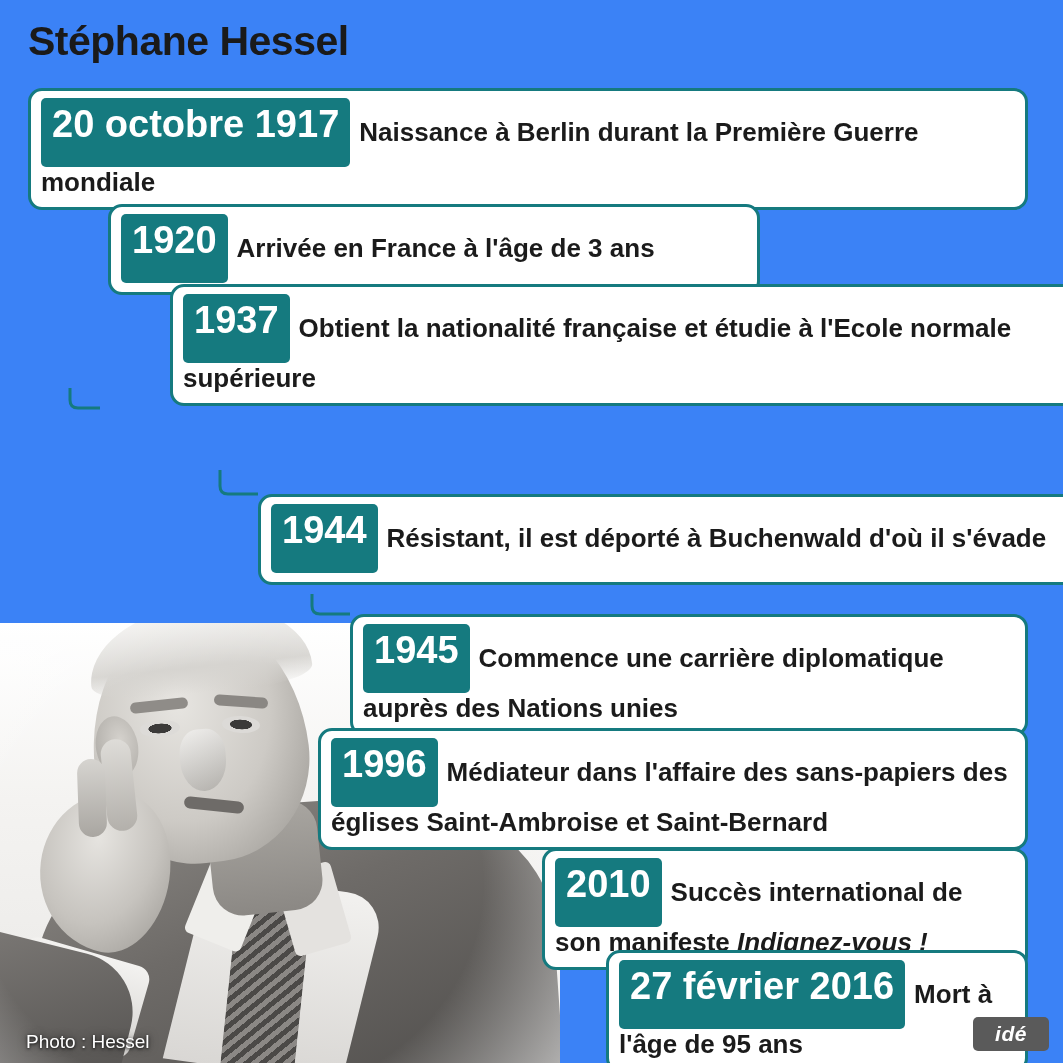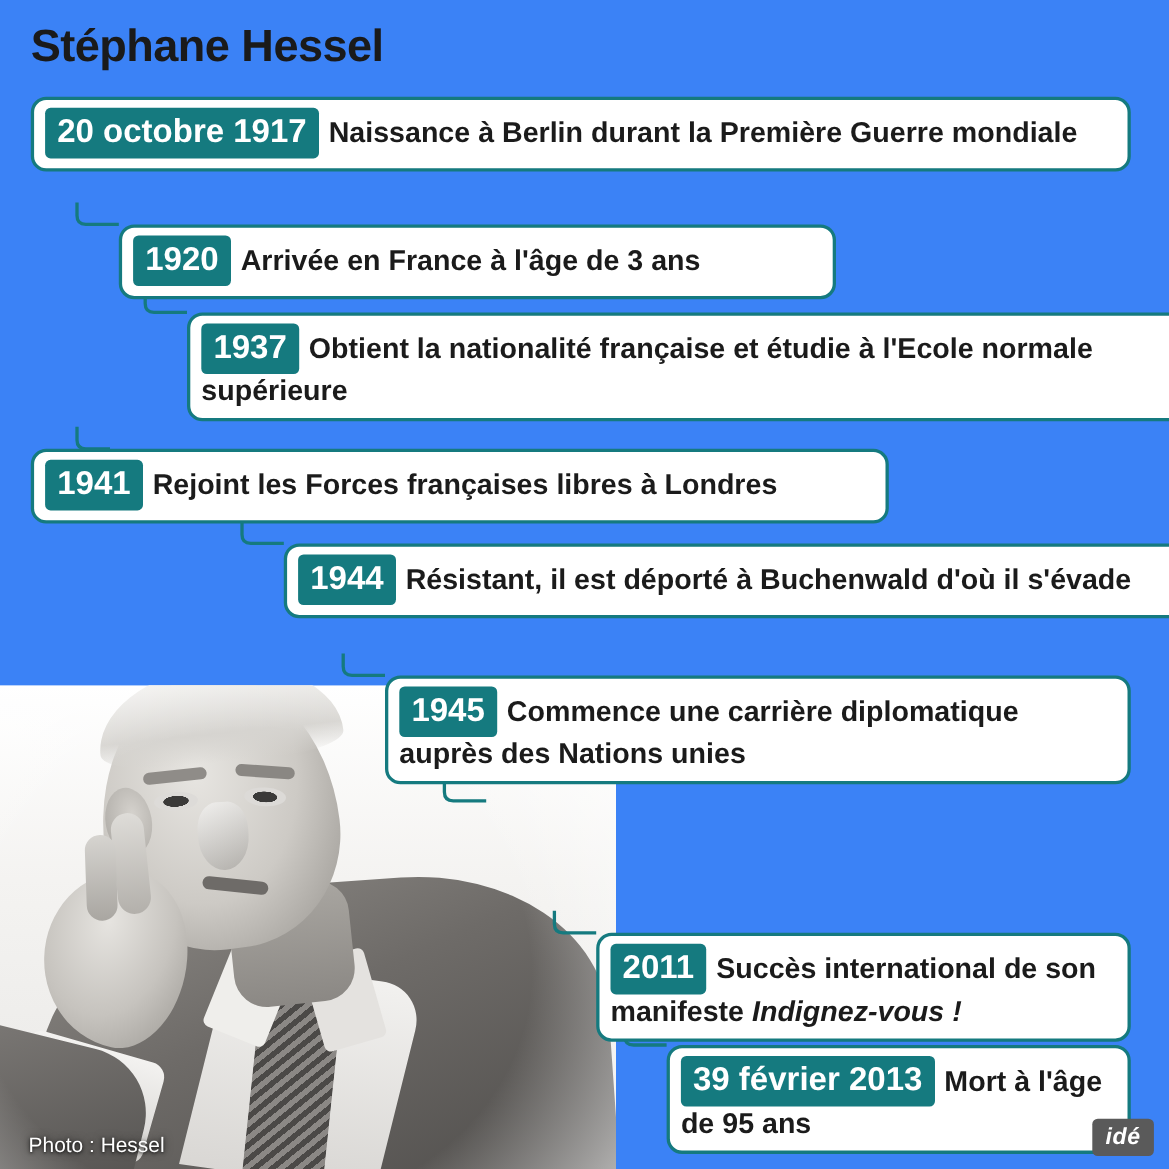--- a/index.html
+++ b/index.html
@@ -224,23 +224,23 @@
   }
   .card .inner {
     padding: 7px 14px 9px 10px;
     display: block;
   }
   .date {
     display: inline-block;
     background: #157a7f;
     color: #ffffff;
     font-weight: bold;
-    font-size: 30px;
+    font-size: 38px;
     line-height: 1;
-    padding: 7px 11px 9px 11px;
+    padding: 7px 11px 24px 11px;
     border-radius: 5px;
     vertical-align: middle;
     margin-right: 9px;
     white-space: nowrap;
   }
   .text {
     font-size: 26px;
     color: #1b1b1b;
     line-height: 1.2;
     vertical-align: middle;
@@ -259,21 +259,21 @@
   #card-1945 { left: 350px; top: 614px; width: 678px; }
   #card-1996 { left: 318px; top: 728px; width: 710px; }
   #card-2010 { left: 542px; top: 848px; width: 486px; }
   #card-2013 { left: 606px; top: 950px; width: 422px; }
 
   
   #logo {
     position: absolute;
     right: 14px;
     bottom: 12px;
-    width: 56px;
+    width: 76px;
     height: 34px;
     background: #5a5a5a;
     border-radius: 5px;
     color: #ffffff;
     font-size: 21px;
     font-style: italic;
     font-weight: bold;
     line-height: 34px;
     text-align: center;
     letter-spacing: 0.5px;
@@ -337,46 +337,46 @@
       <span class="date">1920</span><span class="text">Arrivée en France à l'âge de 3 ans</span>
     </div>
   </div>
 
   <div class="card" id="card-1937">
     <div class="inner">
       <span class="date">1937</span><span class="text">Obtient la nationalité française et étudie à l'Ecole normale supérieure</span>
     </div>
   </div>
 
-  <div class="card" id="card-1941">
-    <div class="inner">
-      <span class="date">1941</span><span class="text">Rejoint les Forces françaises libres à Londres</span>
-    </div>
-  </div>
 
   <div class="card" id="card-1944">
     <div class="inner">
       <span class="date">1944</span><span class="text">Résistant, il est déporté à Buchenwald d'où il s'évade</span>
     </div>
   </div>
 
   <div class="card" id="card-1945">
     <div class="inner">
       <span class="date">1945</span><span class="text">Commence une carrière diplomatique auprès des Nations unies</span>
     </div>
   </div>
 
+  <div class="card" id="card-1996">
+    <div class="inner">
+      <span class="date">1996</span><span class="text">Médiateur dans l'affaire des sans-papiers des églises Saint-Ambroise et Saint-Bernard</span>
+    </div>
+  </div>
 
   <div class="card" id="card-2010">
     <div class="inner">
-      <span class="date">2011</span><span class="text"><span>Succès international de son manifeste </span><em>Indignez-vous !</em></span>
+      <span class="date">2010</span><span class="text"><span>Succès international de son manifeste </span><em>Indignez-vous !</em></span>
     </div>
   </div>
 
   <div class="card" id="card-2013">
     <div class="inner">
-      <span class="date">39 février 2013</span><span class="text">Mort à l'âge de 95 ans</span>
+      <span class="date">27 février 2016</span><span class="text">Mort à l'âge de 95 ans</span>
     </div>
   </div>
 
   <div id="logo">idé</div>
 
 </div>
 
 </body></html>

